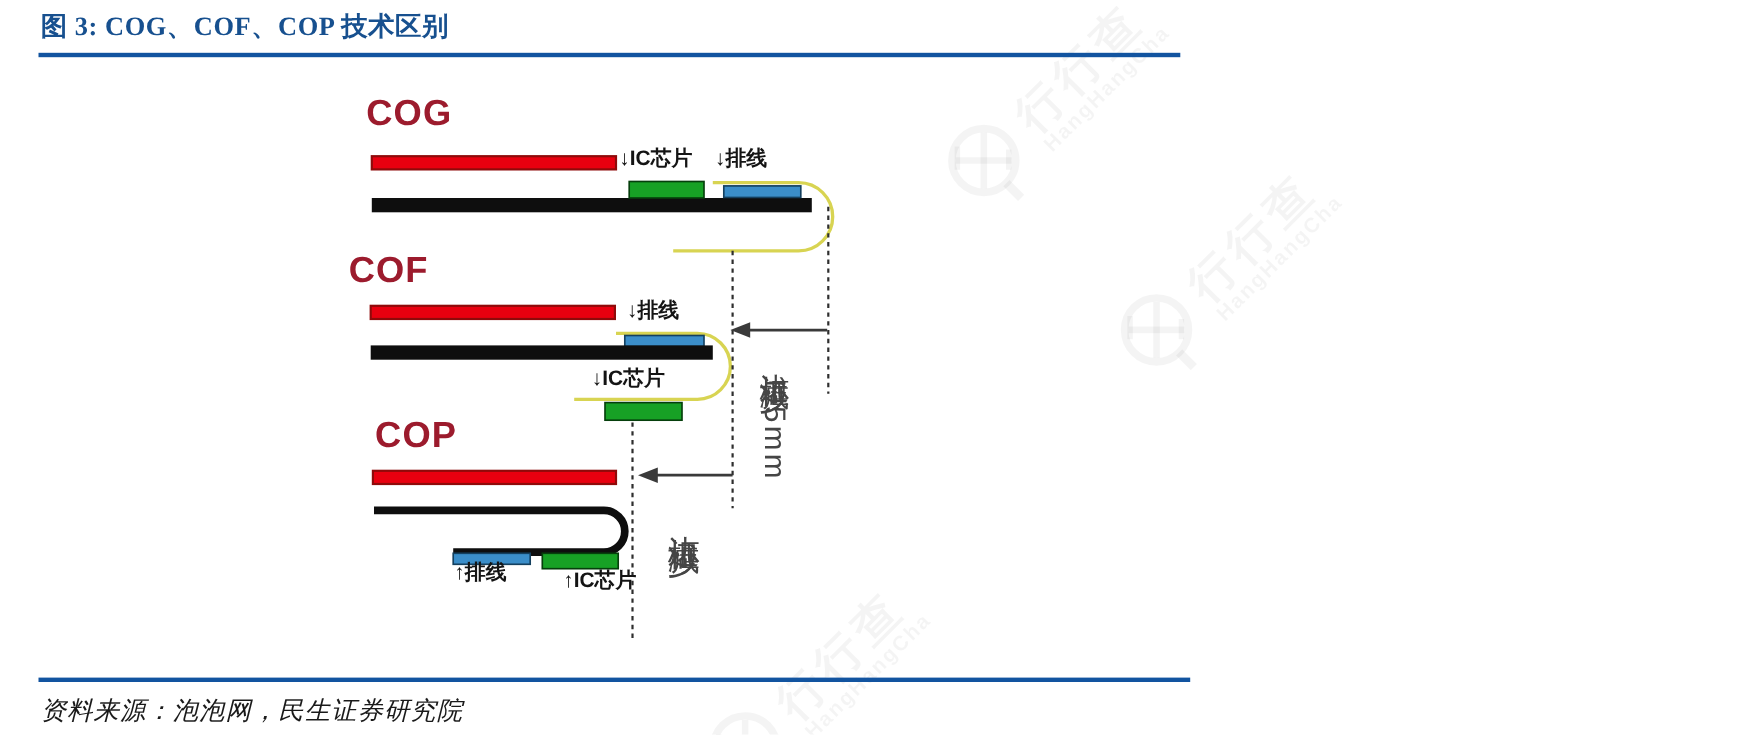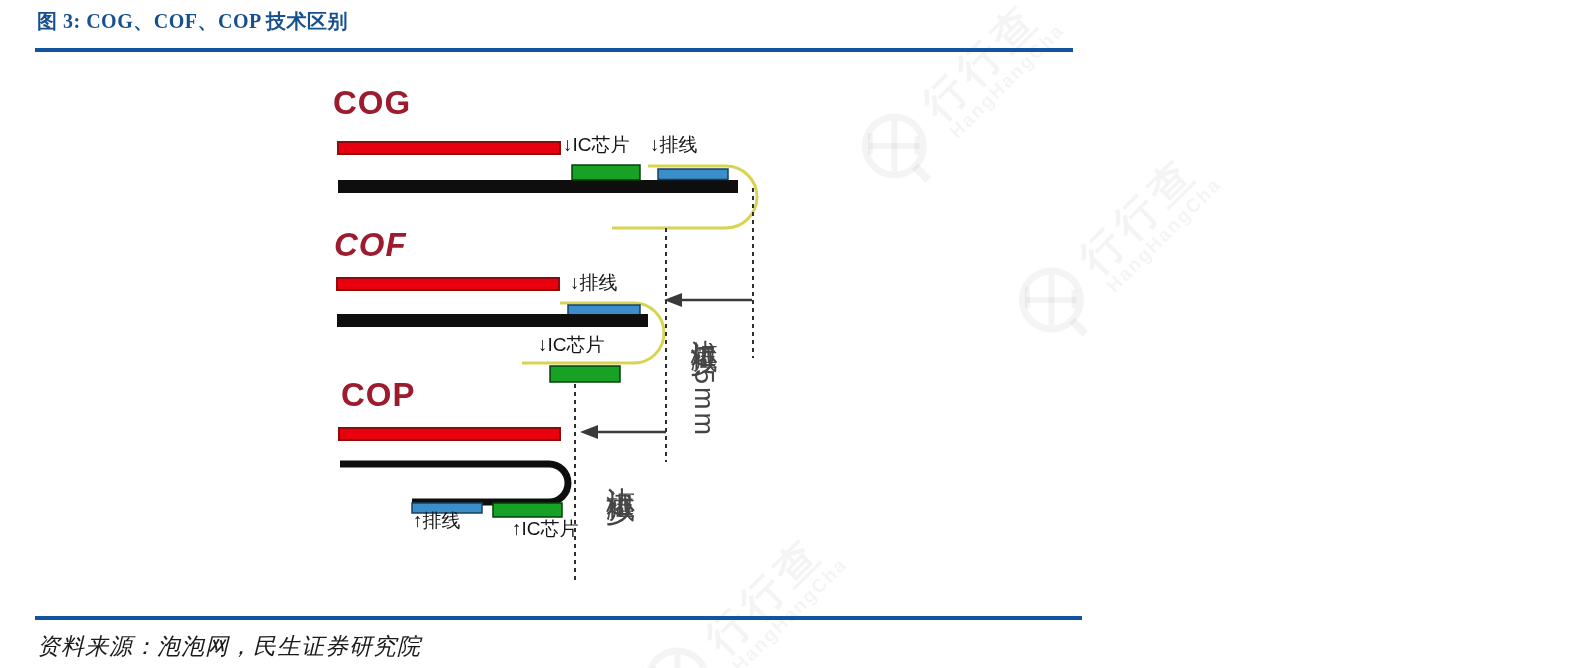--- a/index.html
+++ b/index.html
@@ -6,38 +6,38 @@
   html,body { background:#fff; }
   #page {
     position:relative; width:1587px; height:668px;
     background:#ffffff; overflow:hidden;
     font-family:"Liberation Sans", sans-serif;
   }
   
   .fig-title {
     position:absolute; left:37px; top:8px;
     font-family:"Liberation Serif", serif;
-    font-weight:700; font-size:20px; color:#17508f;
+    font-weight:700; font-size:24px; color:#17508f;
     letter-spacing:0.5px; white-space:nowrap;
   }
   .rule { position:absolute; background:#1254a0; height:3.5px; }
   .rule-top    { left:35px; top:48px;  width:1038px; }
   .rule-bottom { left:35px; top:616px; width:1047px; }
   .source-line {
     position:absolute; left:37px; top:631px;
     font-family:"Liberation Serif", serif; font-style:italic;
     font-size:23px; color:#1a1a1a; letter-spacing:1px; white-space:nowrap;
   }
   
   .tech-label {
     position:absolute; font-size:33px; font-weight:700;
     color:#9c1b2d; letter-spacing:1px; line-height:1;
   }
   .part-label {
-    position:absolute; font-size:19px; font-weight:400;
+    position:absolute; font-size:19px; font-weight:700;
     color:#141414; line-height:1.2; white-space:nowrap;
   }
   .v-note {
     position:absolute; writing-mode:vertical-rl; text-orientation:mixed;
     color:#454545; line-height:1; letter-spacing:3px; white-space:nowrap;
   }
   .v-note.big { font-size:27px; }
   .v-note.cop { font-size:29px; }
   
   svg.overlay { position:absolute; left:0; top:0; }
@@ -136,21 +136,21 @@
     <g>
       <line x1="596" y1="432" x2="666" y2="432" stroke="#3a3a3a" stroke-width="2.5"></line>
       <polygon points="580,432 598,425 598,439" fill="#3a3a3a"></polygon>
     </g>
   </svg>
 
   <div class="tech-label" style="left:333px; top:86px;">COG</div>
   <div class="part-label" style="left:563px; top:134px;">↓IC芯片</div>
   <div class="part-label" style="left:650px; top:134px;">↓排线</div>
 
-  <div class="tech-label" style="left:334px; top:228px;font-style:italic;">COF</div>
+  <div class="tech-label" style="left:317px; top:228px;">COF</div>
   <div class="part-label" style="left:570px; top:272px;">↓排线</div>
   <div class="part-label" style="left:538px; top:334px;">↓IC芯片</div>
 
   <div class="tech-label" style="left:341px; top:378px;">COP</div>
   <div class="part-label" style="left:413px; top:510px;">↑排线</div>
   <div class="part-label" style="left:512px; top:518px;">↑IC芯片</div>
 
   <div class="v-note big" style="left:690px; top:318px;">边框减少 1.5mm</div>
   <div class="v-note cop" style="left:606px; top:464px;">边框减少</div>
 

